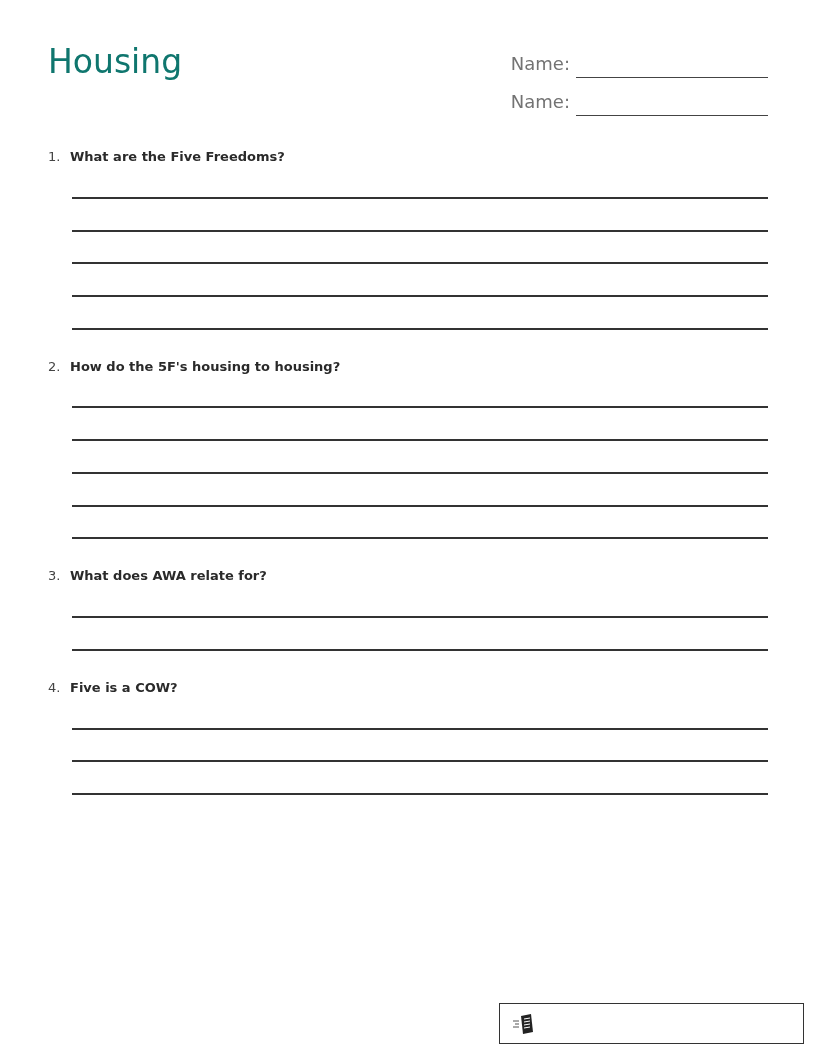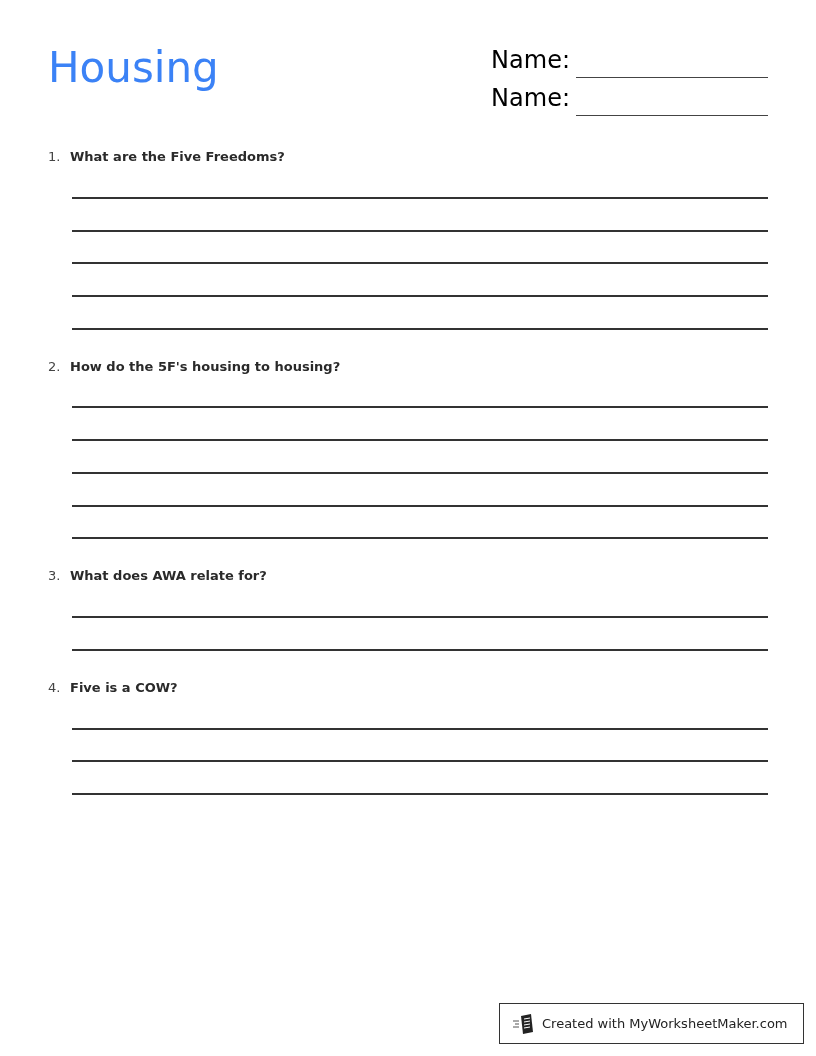--- a/index.html
+++ b/index.html
@@ -11,39 +11,39 @@
       width: 816px;
       height: 1056px;
       position: relative;
       overflow: hidden;
       font-family: "DejaVu Sans", "Liberation Sans", sans-serif;
       color: #222222;
     }
     .title {
       position: absolute;
       left: 48px;
-      top: 46px;
-      font-size: 42px;
+      top: 40px;
+      font-size: 33px;
       font-weight: normal;
-      color: #3b82f6;
+      color: #0f766e;
       letter-spacing: 0px;
       line-height: 44px;
     }
     .field-row {
       position: absolute;
       left: 470px;
       width: 298px;
       height: 30px;
     }
     .field-label {
       position: absolute;
       right: 198px;
       bottom: 4px;
-      font-size: 24px;
-      color: #000000;
+      font-size: 18px;
+      color: #737373;
       white-space: nowrap;
     }
     .field-line {
       position: absolute;
       left: 106px;
       right: 0;
       bottom: 0;
       height: 0;
       border-bottom: 1.5px solid #444444;
     }
@@ -155,16 +155,15 @@
   </div>
 
   <div class="footer">
     <svg width="24" height="22" viewBox="0 0 24 22">
       <line x1="1" y1="8" x2="7" y2="8" stroke="#555" stroke-width="1"></line>
       <line x1="3" y1="11" x2="7" y2="11" stroke="#555" stroke-width="1"></line>
       <line x1="1" y1="14" x2="7" y2="14" stroke="#555" stroke-width="1"></line>
       <path d="M9 3 L19 1 L21 19 L11 21 Z" fill="#222"></path>
       <path d="M12 6 L18 5 M12 9 L18 8 M12 12 L18 11 M12 15 L18 14" stroke="#fff" stroke-width="1"></path>
     </svg>
-    <span>Created with MyWorksheetMaker.com</span>
   </div>
 
 </div>
 
 </body></html>

